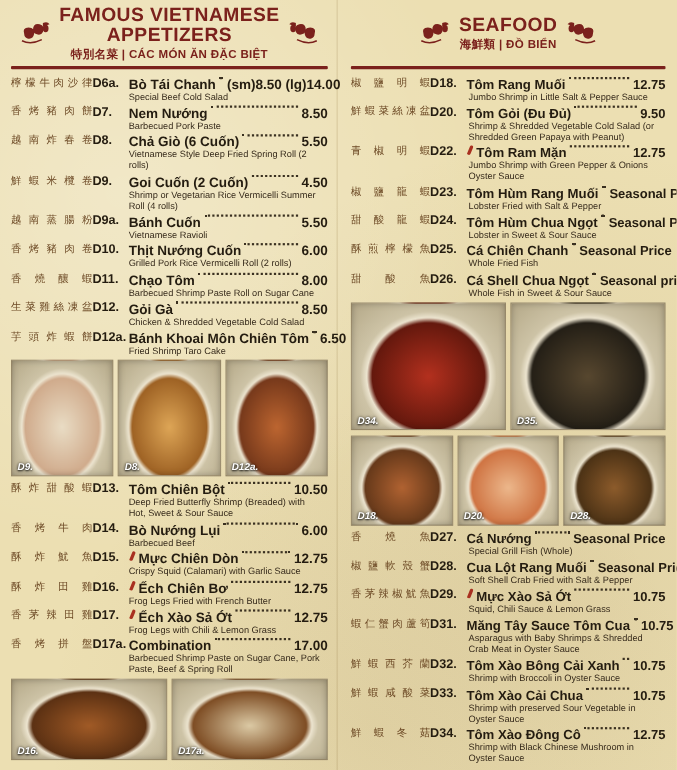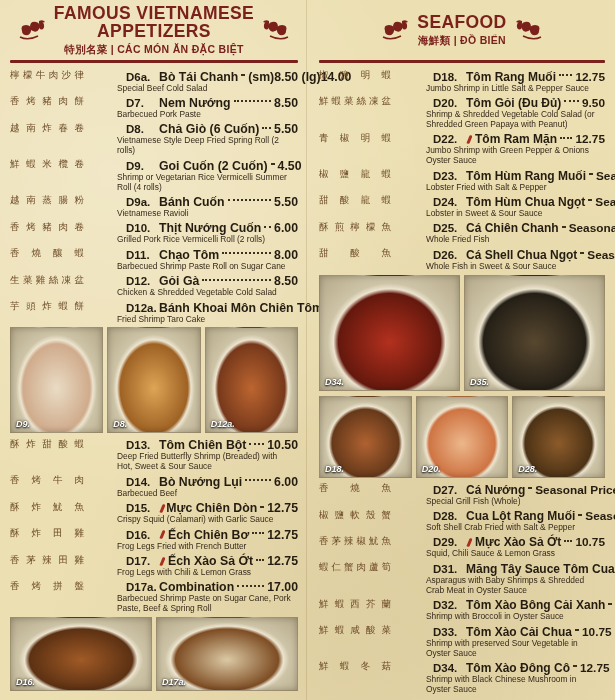--- a/index.html
+++ b/index.html
@@ -19,26 +19,26 @@
 
   .hdr{display:flex;align-items:center;justify-content:center;height:50px;}
   .hdr .titles{text-align:center;color:#7b211c;margin:0 6px;}
   .t-line{font-size:17.5px;font-weight:bold;letter-spacing:.4px;line-height:1.02;}
   .sub{font-size:10.5px;font-weight:bold;margin-top:2px;color:#7b211c;letter-spacing:.3px;}
   .acorn{flex:0 0 auto;}
   .acorn.flip svg{transform:scaleX(-1);}
   .divider{height:2.5px;background:#7b211c;margin:4px 0 7px 0;border-radius:1px;}
 
   .item{margin-bottom:2.5px;}
-  .l1{display:flex;align-items:center;color:#241c10;}
+  .l1{display:flex;align-items:flex-start;color:#241c10;}
   .cjk{flex:0 0 74px;width:74px;font-size:9.5px;color:#6d4a26;
        text-align:justify;text-align-last:justify;letter-spacing:0;
        transform:translateY(-1px);overflow:hidden;white-space:nowrap;}
   .right .cjk{flex:0 0 72px;width:72px;}
-  .code{flex:0 0 33px;font-size:11.5px;font-weight:bold;white-space:nowrap;padding-left:42px;}
+  .code{flex:0 0 33px;font-size:11.5px;font-weight:bold;white-space:nowrap;}
   .name{font-size:12.3px;font-weight:bold;white-space:nowrap;}
   .right .name{font-size:12px;}
   .dots{flex:1 1 4px;min-width:4px;border-bottom:2px dotted #3a3020;margin:0 3px 3px 3px;}
   .price{font-size:12.3px;font-weight:bold;white-space:nowrap;}
   .right .price{font-size:11.8px;}
   .desc{margin:0 4px 0 107px;font-size:8.4px;line-height:1.18;color:#35291a;}
   .right .desc{}
 
   .pepper{display:inline-block;width:5px;height:9px;position:relative;margin:0 3px 0 1px;}
   .pepper::before{content:"";position:absolute;left:1px;top:0;width:3px;height:9px;

